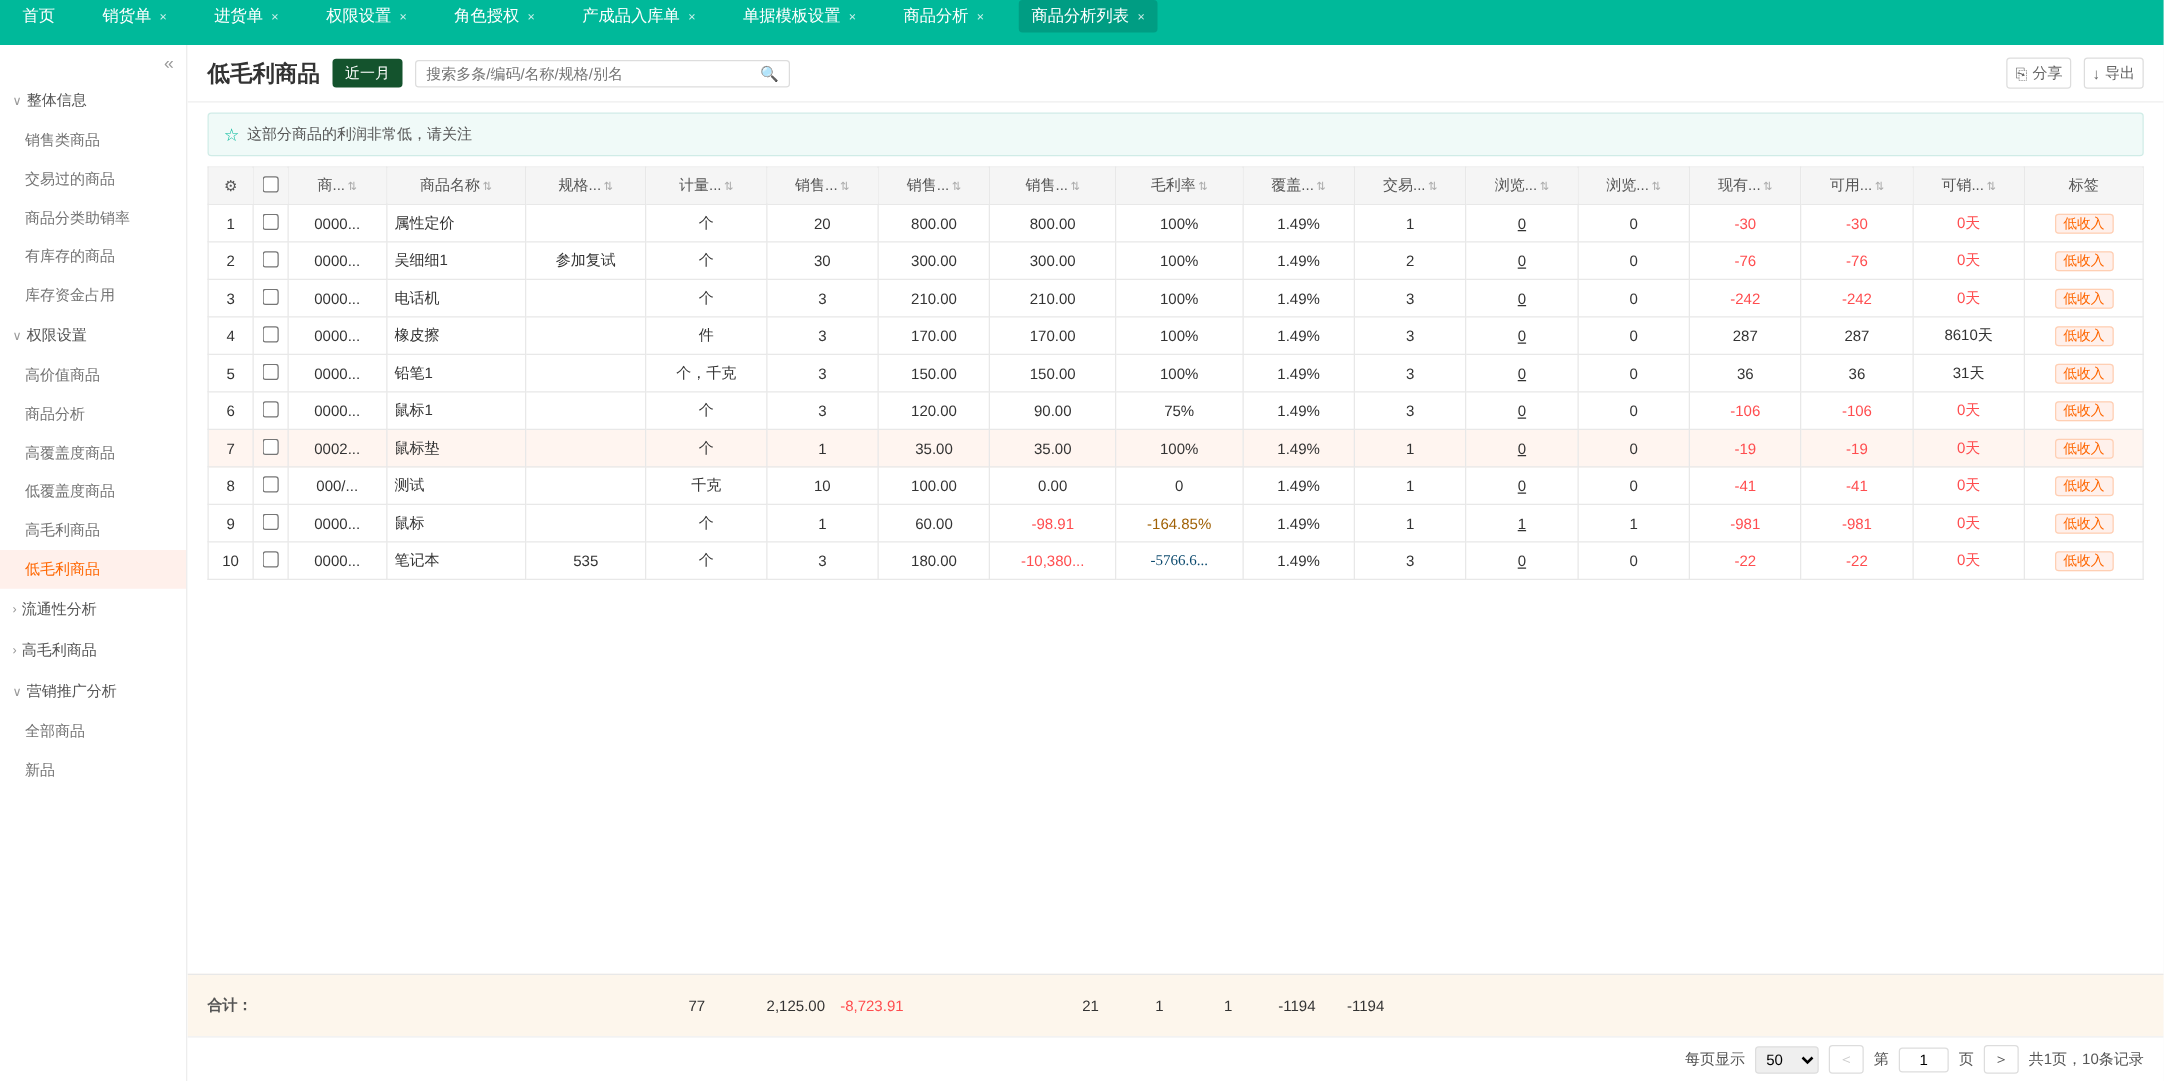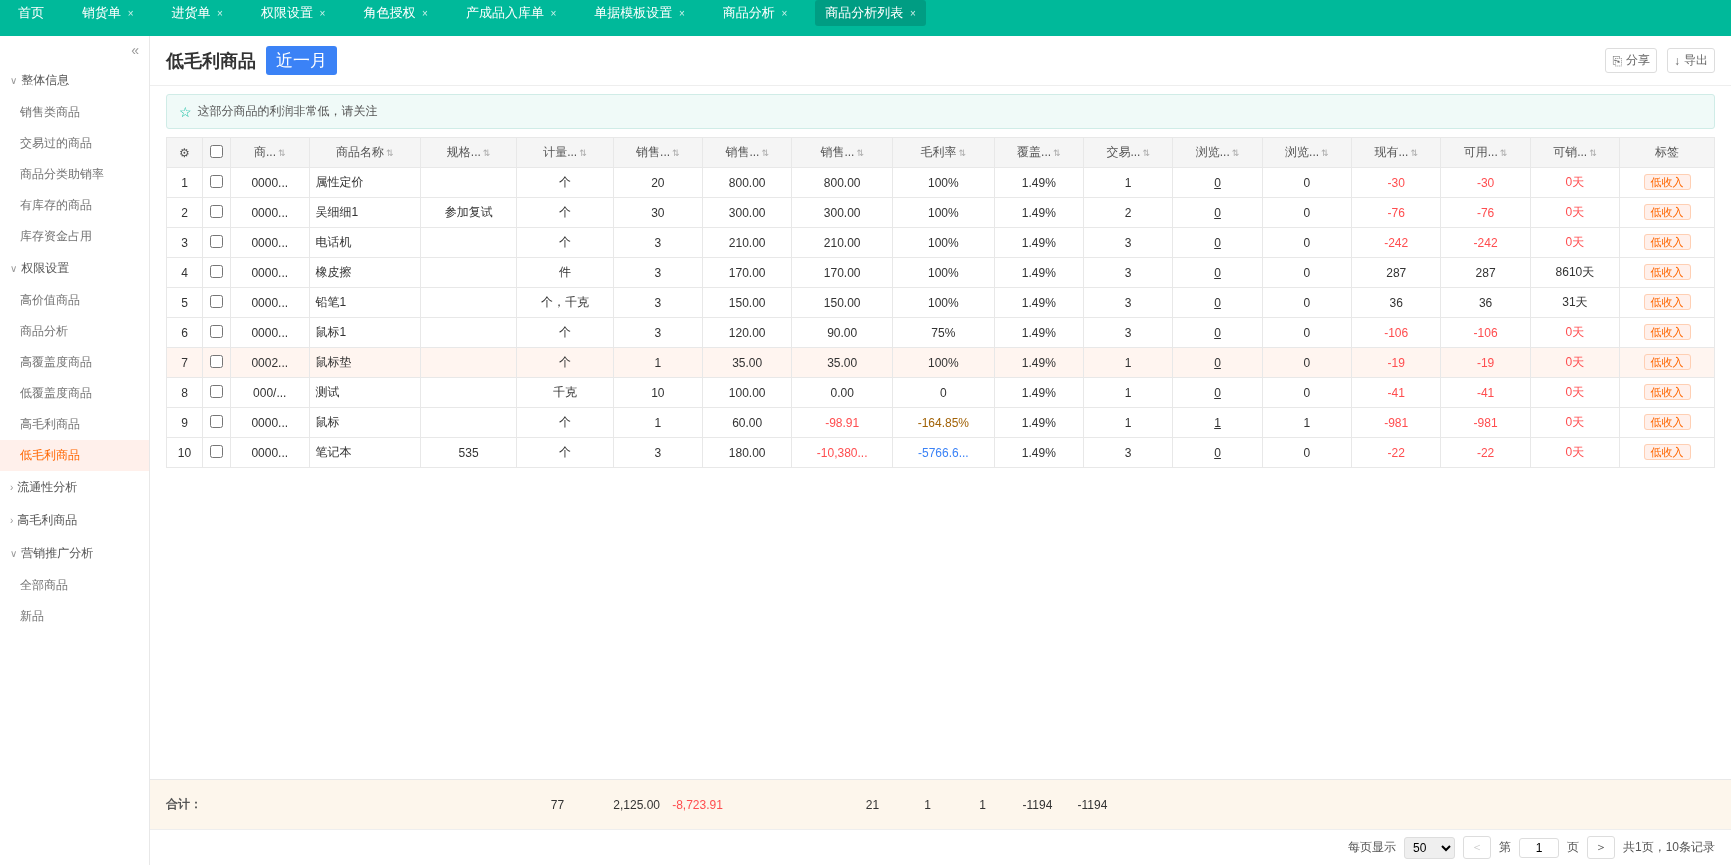--- a/index.html
+++ b/index.html
@@ -77,26 +77,26 @@
       gap: 10px;
       border-bottom: 1px solid #eee;
       flex-shrink: 0;
     }
     .page-title {
       font-size: 18px;
       font-weight: bold;
       color: #333;
     }
     .date-btn {
-      background: #3b82f6;
+      background: #14532d;
       color: #fff;
       border: none;
       border-radius: 3px;
       padding: 3px 10px;
-      font-size: 17px;
+      font-size: 12px;
       cursor: pointer;
     }
     .search-box {
       display: flex;
       align-items: center;
       border: 1px solid #ddd;
       border-radius: 3px;
       padding: 3px 8px;
       gap: 5px;
       flex: 1;
@@ -323,20 +323,24 @@
     </div>
     <div class="sidebar-item">全部商品</div>
     <div class="sidebar-item">新品</div>
   </aside>
 
   <div class="content">
 
     <div class="content-header">
       <span class="page-title">低毛利商品</span>
       <button class="date-btn">近一月</button>
+      <div class="search-box">
+        <input type="text" placeholder="搜索多条/编码/名称/规格/别名" style="">
+        <span style="color:#aaa;">🔍</span>
+      </div>
       <div class="header-actions">
         <button class="action-btn">
           <span>⎘</span>
           <span>分享</span>
         </button>
         <button class="action-btn">
           <span>↓</span>
           <span>导出</span>
         </button>
       </div>
@@ -556,21 +560,21 @@
             <tr>
       <td>10</td>
       <td><input type="checkbox" style=""></td>
       <td>0000...</td>
       <td class="align-left">笔记本</td>
       <td>535</td>
       <td>个</td>
       <td>3</td>
       <td>180.00</td>
       <td style="color:#ff4d4f;">-10,380...</td>
-      <td style="color:#3b82f6;">-5766.6...</td>
+      <td style="color:#0c4a6e;font-family:Liberation Serif, serif;">-5766.6...</td>
       <td>1.49%</td>
       <td>3</td>
       <td style="text-decoration:underline;cursor:pointer;">0</td>
       <td>0</td>
       <td style="color:#ff4d4f;">-22</td>
       <td style="color:#ff4d4f;">-22</td>
       <td style="color:#ff4d4f;">0天</td>
       <td><span class="tag-low-income">低收入</span></td>
     </tr>
           </tbody>

